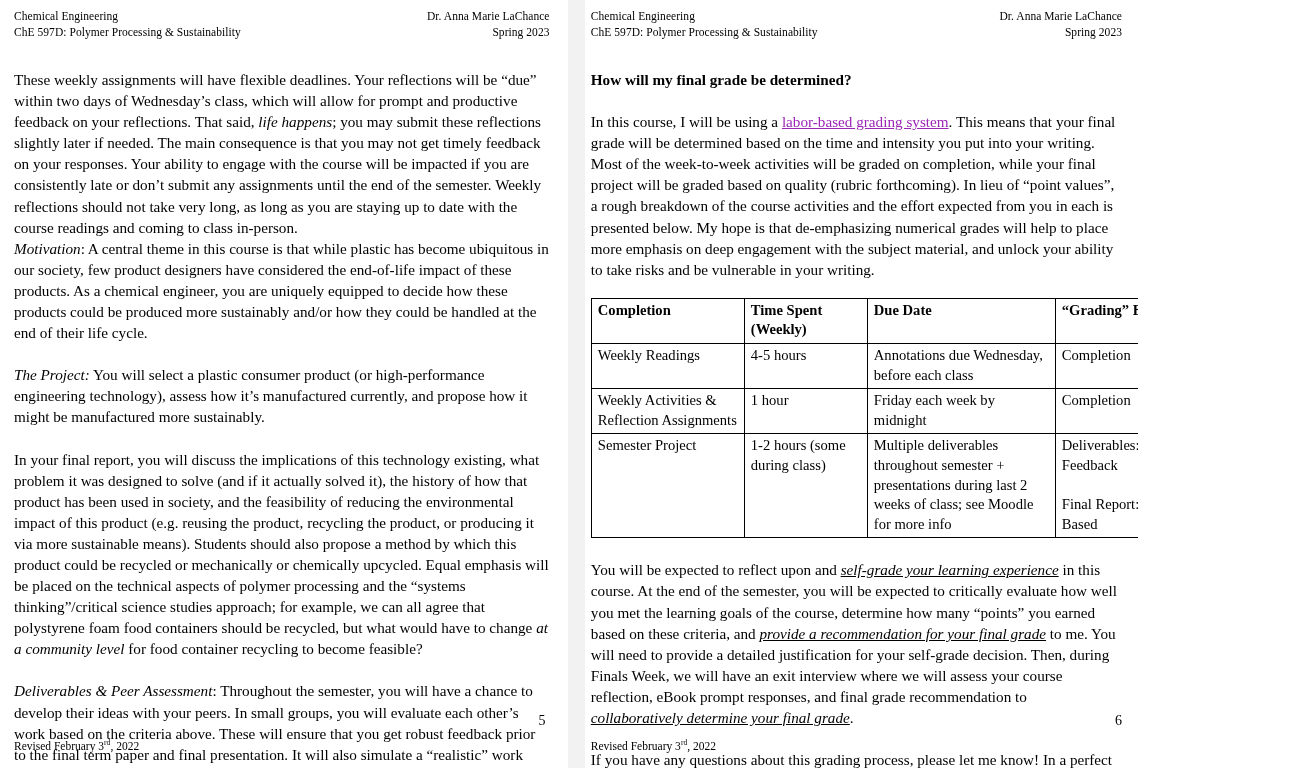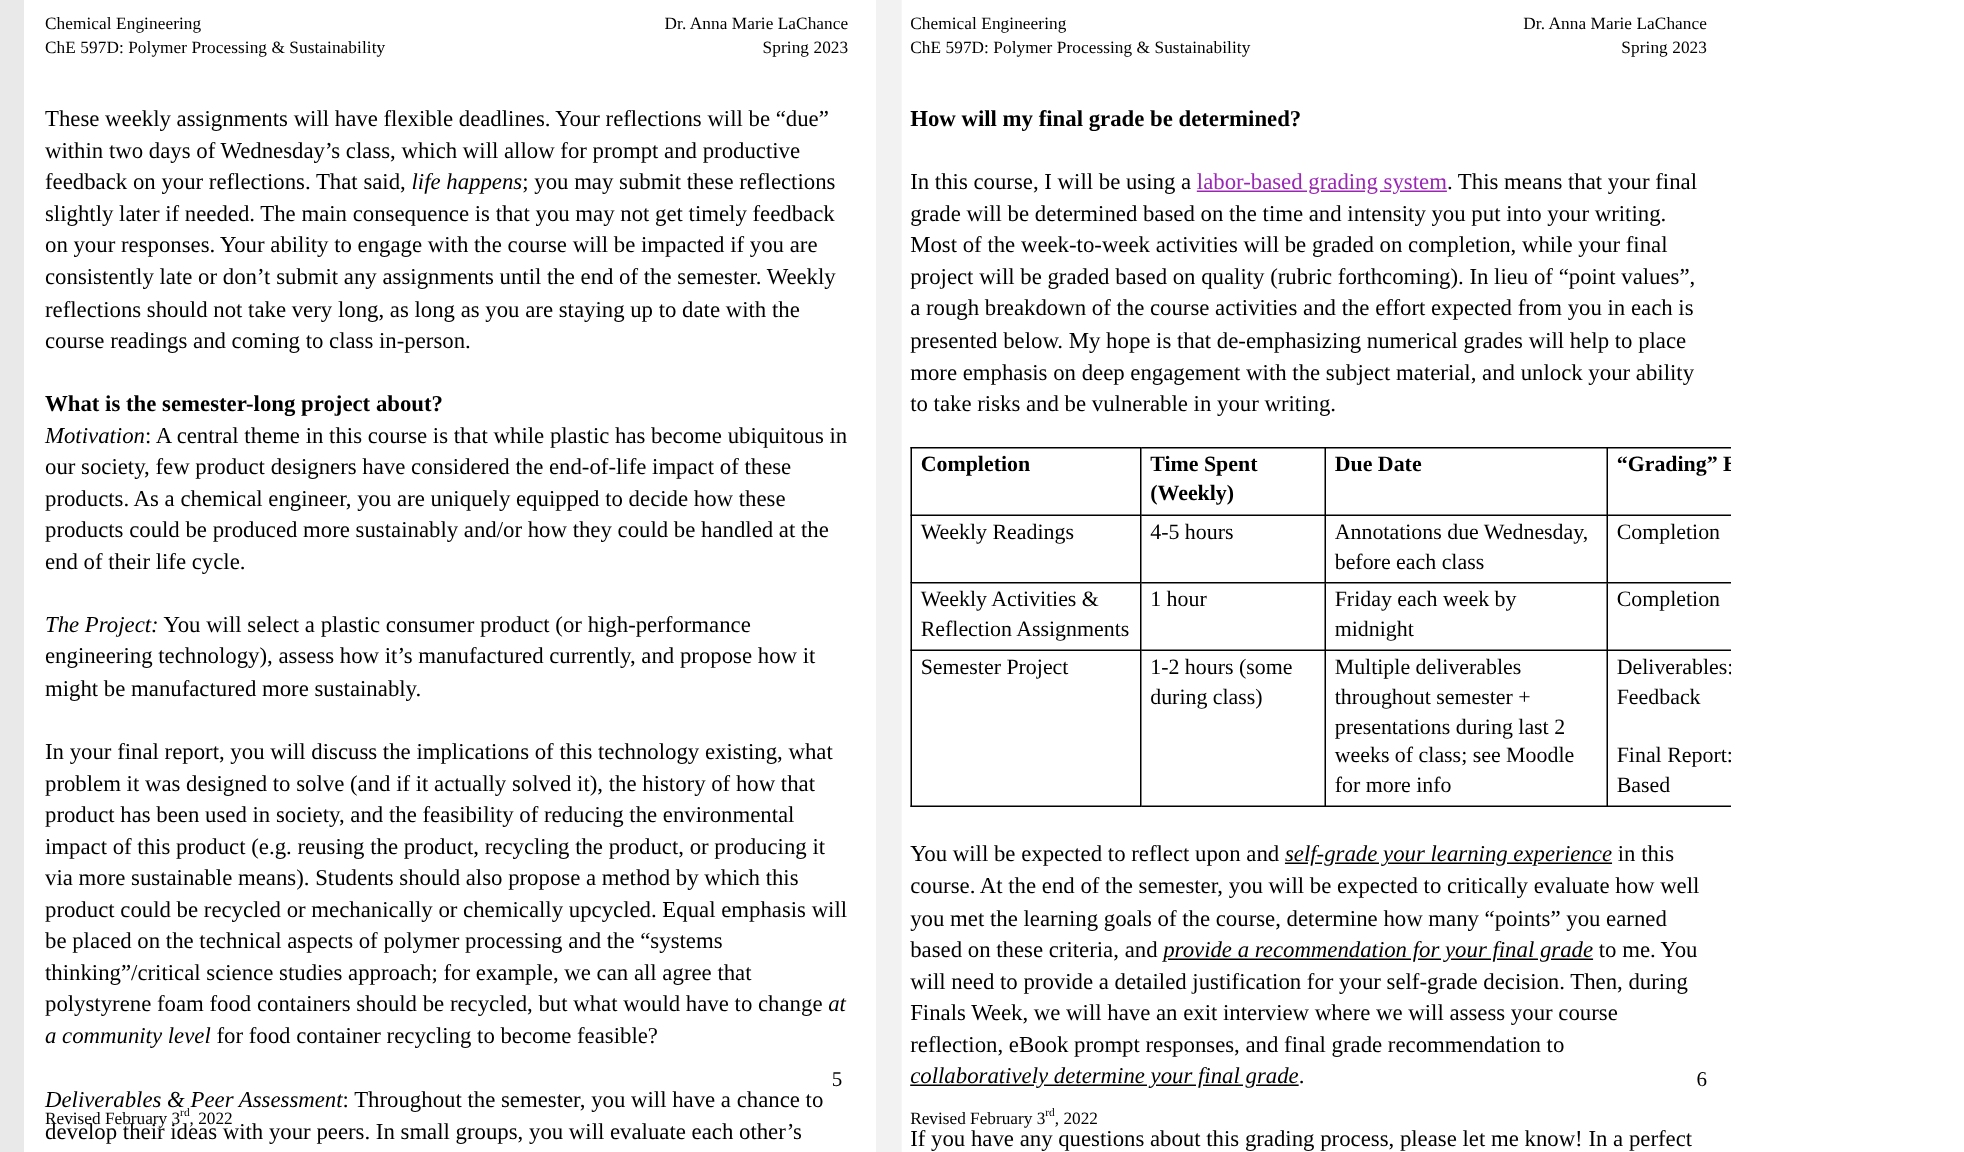--- a/index.html
+++ b/index.html
@@ -12,21 +12,20 @@
     height: 768px;
     font-family: "Liberation Serif", "DejaVu Serif", serif;
     color: #000000;
     overflow: hidden;
   }
   .spread {
     display: flex;
     width: 1138px;
     height: 768px;
     background: #e9e9e9;
-    padding-left: 16px;
   }
   .page {
     background: #ffffff;
     position: relative;
     height: 768px;
     box-sizing: border-box;
     overflow: hidden;
   }
   .page-left {
     width: 652px;
@@ -141,21 +140,20 @@
       <div class="col-r">
         <div>Dr. Anna Marie LaChance</div>
         <div>Spring 2023</div>
       </div>
     </div>
 
     <div class="body-col">
 
       <p class="para"><span>These weekly assignments will have flexible deadlines. Your reflections will be “due” within two days of Wednesday’s class, which will allow for prompt and productive feedback on your reflections. That said, </span><i>life happens</i><span>; you may submit these reflections slightly later if needed. The main consequence is that you may not get timely feedback on your responses. Your ability to engage with the course will be impacted if you are consistently late or don’t submit any assignments until the end of the semester. Weekly reflections should not take very long, as long as you are staying up to date with the course readings and coming to class in-person.</span></p>
 
-      <h3 class="heading">What is the semester-long project about?</h3>
 
       <p class="para"><i>Motivation</i><span>: A central theme in this course is that while plastic has become ubiquitous in our society, few product designers have considered the end-of-life impact of these products. As a chemical engineer, you are uniquely equipped to decide how these products could be produced more sustainably and/or how they could be handled at the end of their life cycle.</span></p>
 
       <p class="para gap"><i>The Project:</i><span> You will select a plastic consumer product (or high-performance engineering technology), assess how it’s manufactured currently, and propose how it might be manufactured more sustainably.</span></p>
 
       <p class="para gap"><span>In your final report, you will discuss the implications of this technology existing, what problem it was designed to solve (and if it actually solved it), the history of how that product has been used in society, and the feasibility of reducing the environmental impact of this product (e.g. reusing the product, recycling the product, or producing it via more sustainable means). Students should also propose a method by which this product could be recycled or mechanically or chemically upcycled. Equal emphasis will be placed on the technical aspects of polymer processing and the “systems thinking”/critical science studies approach; for example, we can all agree that polystyrene foam food containers should be recycled, but what would have to change </span><i>at a community level</i><span> for food container recycling to become feasible?</span></p>
 
       <p class="para gap"><i>Deliverables &amp; Peer Assessment</i><span>: Throughout the semester, you will have a chance to develop their ideas with your peers. In small groups, you will evaluate each other’s work based on the criteria above. These will ensure that you get robust feedback prior to the final term paper and final presentation. It will also simulate a “realistic” work environment where you are working (a) in teams on (b) “unsolved” problems. In the end, you will give a 15-minute presentation during the last few weeks of class (“Presentation Weeks”; 10-minute talk, 5-minute Q&amp;A) </span><span class="ul">OR</span><span> write a 10-page paper about your findings. Your choice! See Moodle for a complete rubric.</span></p>
 
     </div>

